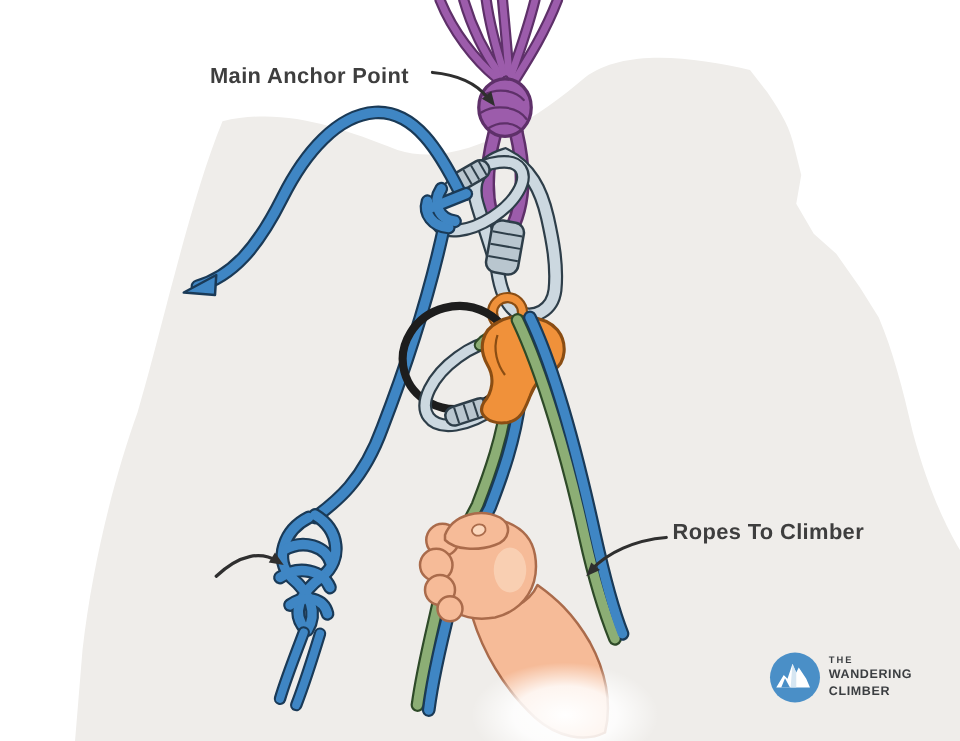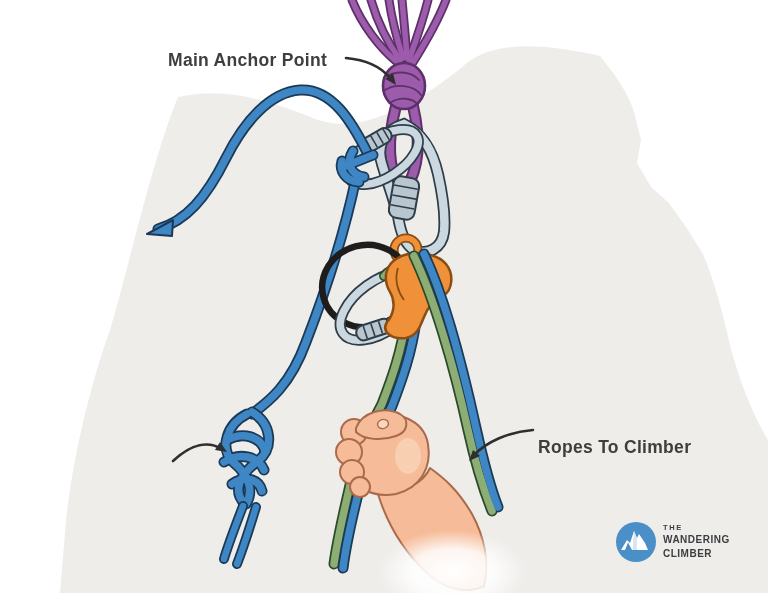--- a/index.html
+++ b/index.html
@@ -222,21 +222,21 @@
       <g>
         <path class="arrow" d="M 533,430 C 508,432 486,442 473,456"></path>
         <polygon class="arrowhead" points="469,461 473,450 480,456"></polygon>
       </g>
     </g>
   </svg>
 
   <div class="label" style="left:168px;top:48px;">Main Anchor Point</div>
 
 
-  <div class="label" style="left:538px;top:435px;">Ropes To Climber</div>
+  <div class="label" style="left:538px;top:413px;">Ropes To Climber</div>
 
   <div class="logo">
     <svg width="42" height="42" viewBox="0 0 42 42">
       <circle cx="21" cy="21" r="20" fill="var(--logo-blue,#4a8fc7)"></circle>
       <path d="M 6,29 L 12,19 L 15,22 L 19,10 L 22,17 L 24,13 L 30,22 L 33,29 Z" fill="#ffffff"></path>
       <path d="M 13,21.5 L 17,29 L 10,29 Z" fill="var(--logo-blue,#4a8fc7)"></path>
       <path d="M 19,10 L 17.5,29 L 22,29 L 22,17 Z" fill="#cfe2f0" opacity="0.85"></path>
     </svg>
     <div class="logo-text">
       <span class="logo-the">THE</span>

